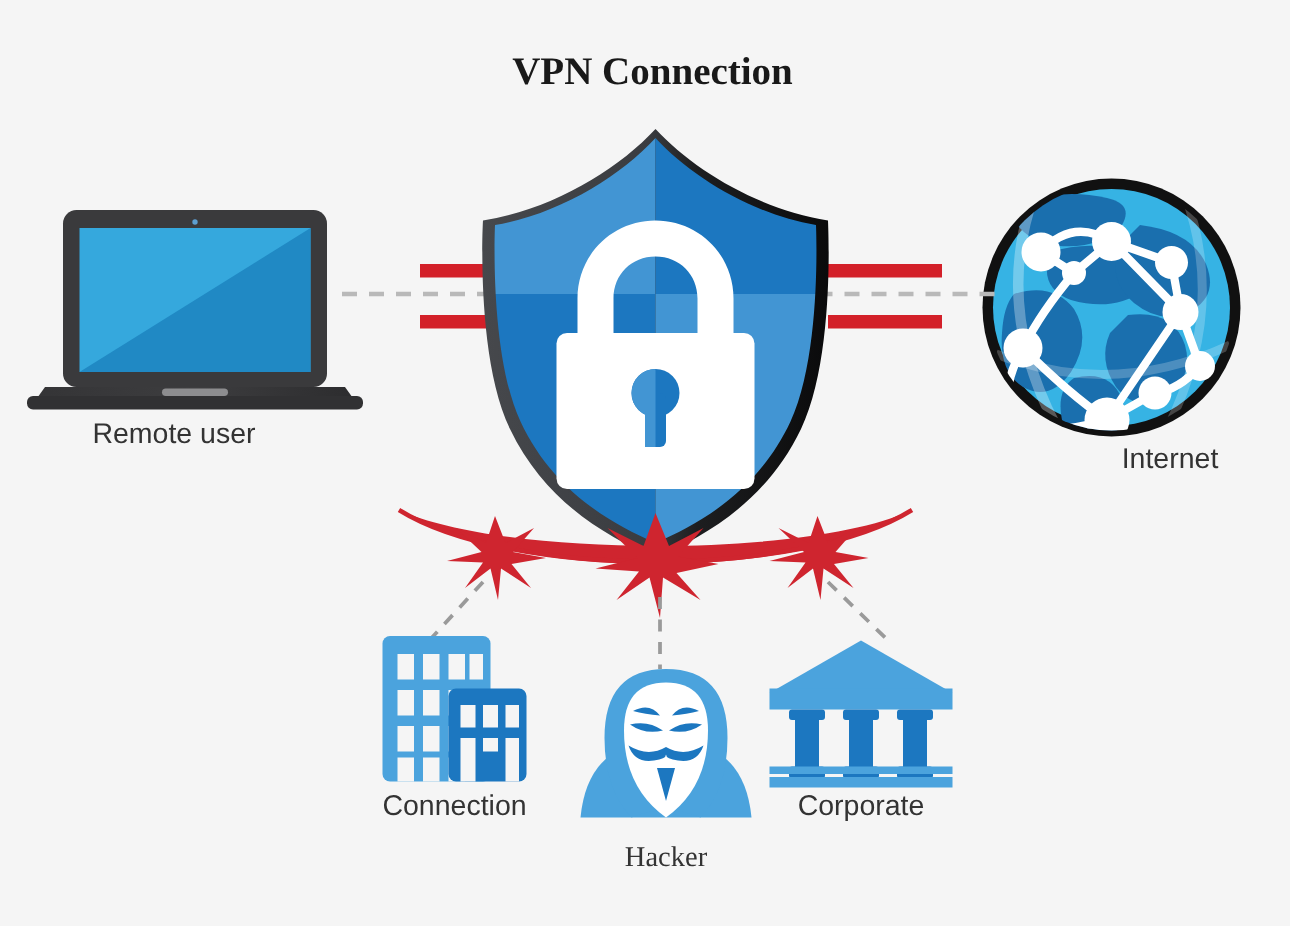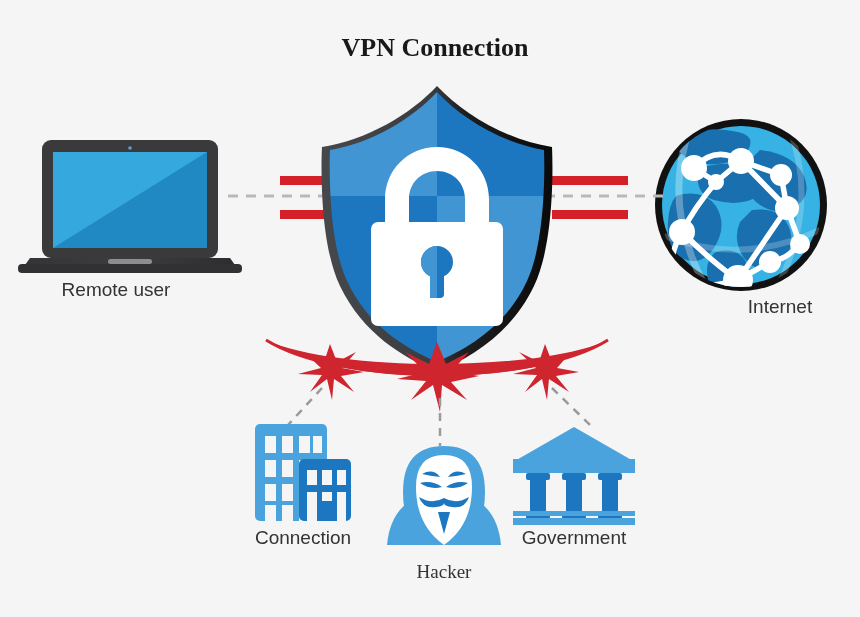--- a/index.html
+++ b/index.html
@@ -254,15 +254,15 @@
       <rect x="513" y="511" width="122" height="5" fill="#4ba3dd"></rect>
       <rect x="513" y="518" width="122" height="7" fill="#4ba3dd"></rect>
     </g>
 
   </svg>
 
   <div class="node-label" style="left:116px;top:279px;">Remote user</div>
   <div class="node-label" style="left:780px;top:296px;">Internet</div>
   <div class="node-label" style="left:303px;top:527px;">Connection</div>
   <div class="node-label" style="left:444px;top:561px;font-family:Liberation Serif, serif;">Hacker</div>
-  <div class="node-label" style="left:574px;top:527px;">Government</div>
+  <div class="node-label" style="left:574px;top:527px;">Corporate</div>
 
 </div>
 
 </body></html>

